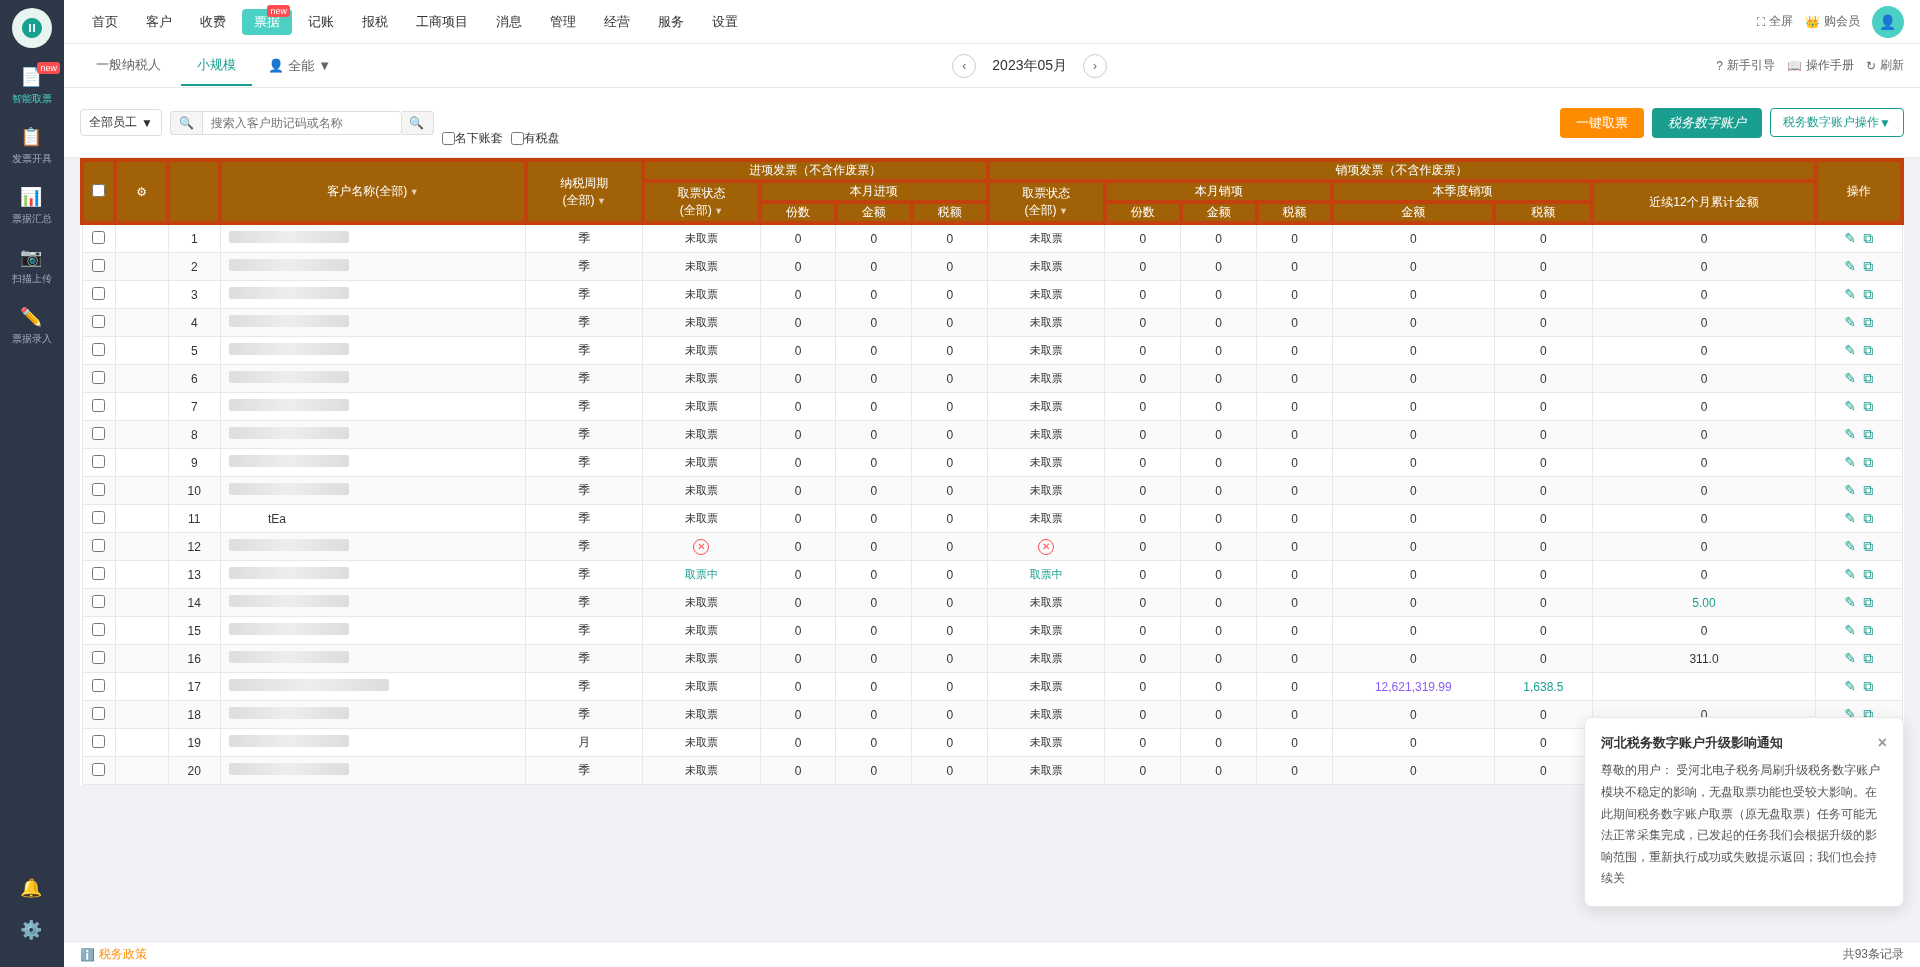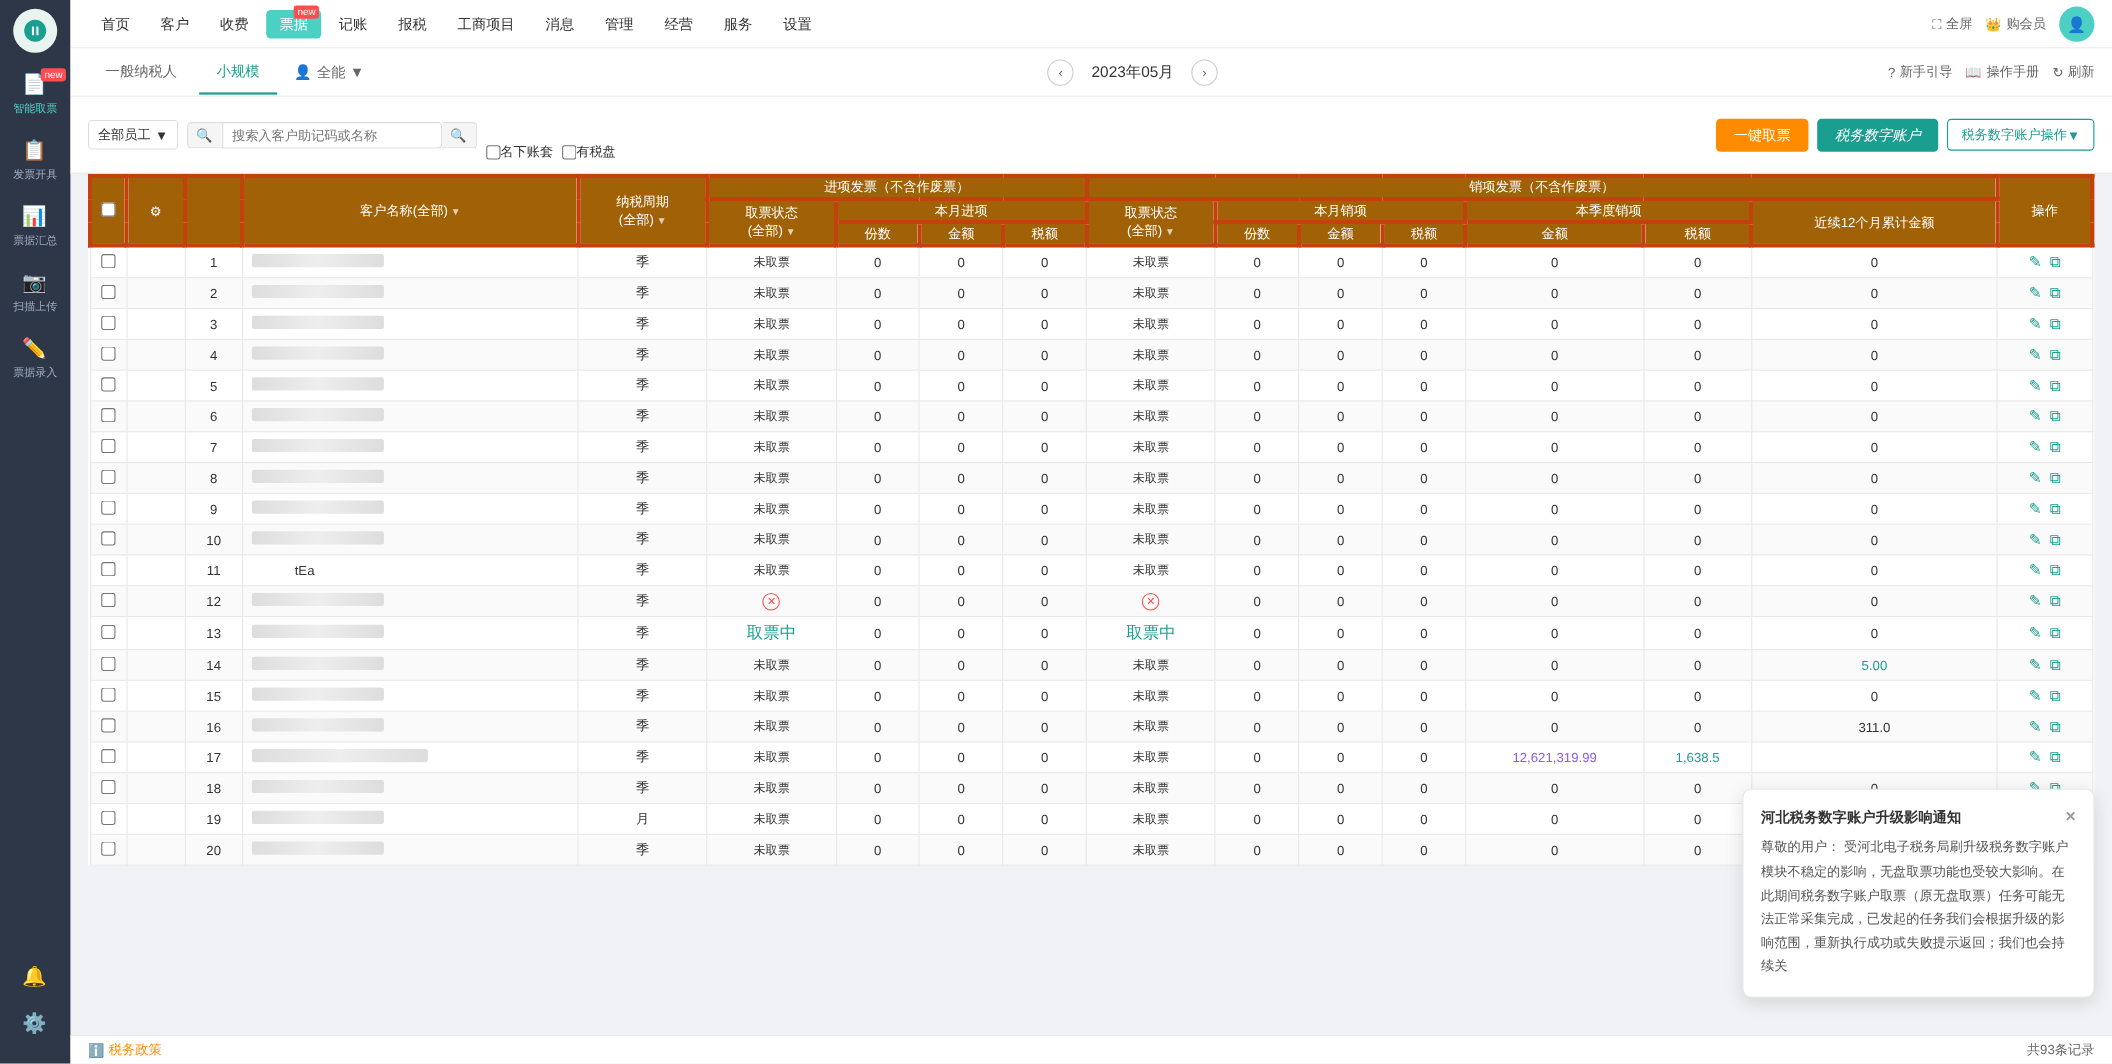--- a/index.html
+++ b/index.html
@@ -48,21 +48,21 @@
     .btn-secondary { background: #1a9e8f; color: #fff; border: none; border-radius: 4px; padding: 6px 16px; font-size: 13px; cursor: pointer; white-space: nowrap; font-style: italic; }
     .btn-dropdown { display: flex; align-items: center; gap: 0; border: 1px solid #1a9e8f; color: #1a9e8f; border-radius: 4px; padding: 5px 12px; font-size: 12px; cursor: pointer; background: #fff; white-space: nowrap; }
 
     
     .table-wrap { flex: 1; overflow: auto; padding: 0 16px 16px 16px; }
     .data-table { width: 100%; border-collapse: collapse; background: #fff; }
     .data-table th { background: #a16207; color: #fff; padding: 0 8px; text-align: center; font-size: 12px; font-weight: normal; border: 4px solid #c2410c; white-space: nowrap; position: sticky; top: 0; z-index: 2; }
     .data-table td { padding: 5px 8px; border: 1px solid #e8e8e8; font-size: 12px; text-align: center; color: #333; background: #fff; white-space: nowrap; }
     .data-table tr:nth-child(even) td { background: #fafafa; }
     .status-unget { color: #333; font-size: 11px; }
-    .status-getting { color: #1a9e8f; font-size: 15px; }
+    .status-getting { color: #1a9e8f; font-size: 11px; }
     .action-icon { color: #1a9e8f; cursor: pointer; font-size: 14px; margin: 0 2px; }
     .blurred-text { display: inline-block; width: 120px; height: 12px; background: linear-gradient(90deg, #ddd 0%, #eee 50%, #ddd 100%); border-radius: 2px; }
     .blurred-text.long { width: 160px; }
     .checkbox-cell { width: 30px; }
     .num-cell { color: #666; }
     .link-value { color: #1a9e8f; cursor: pointer; }
 
     
     .subtab-area { background: #fff; display: flex; align-items: center; padding: 0 16px; border-bottom: 1px solid #e8e8e8; height: 44px; flex-shrink: 0; justify-content: space-between; }
     .subtab-left { display: flex; align-items: center; gap: 0; }

